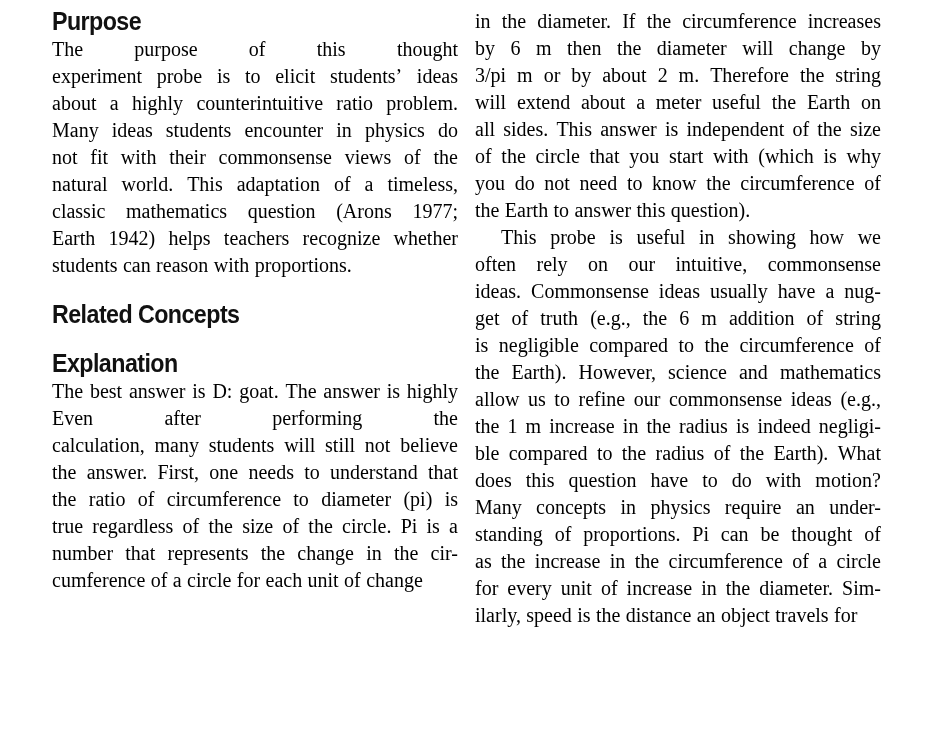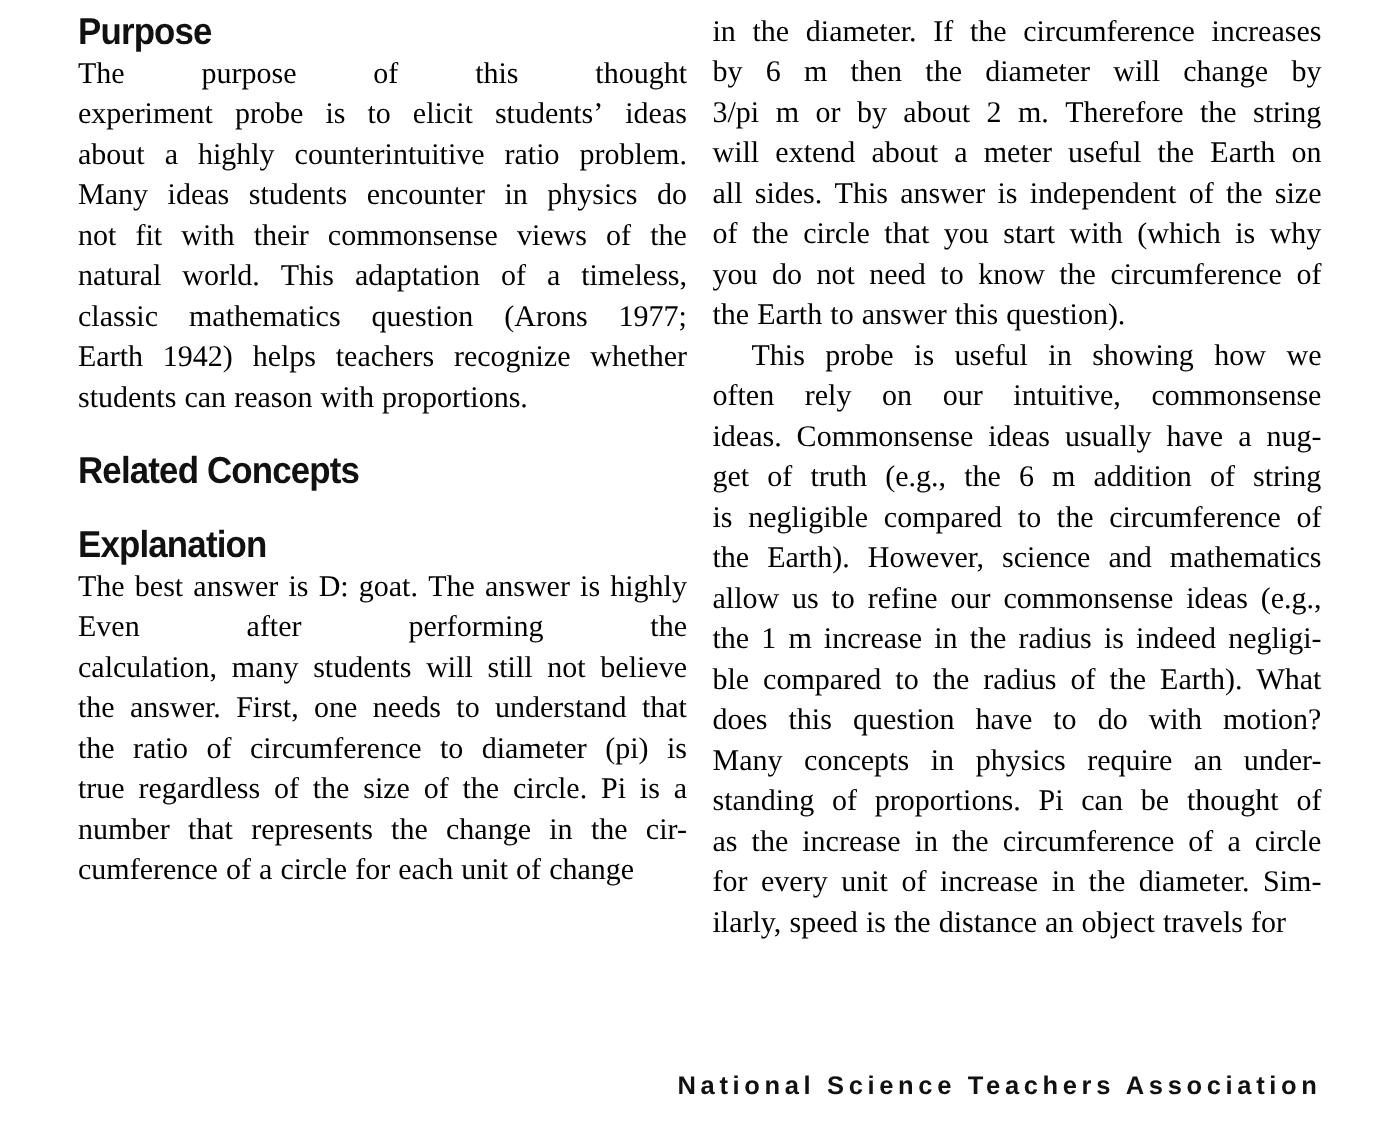--- a/index.html
+++ b/index.html
@@ -524,15 +524,14 @@
             <span class="w">an</span>
             <span class="w">object</span>
             <span class="w">travels</span>
             <span class="w">for</span>
           </div>
         </div>
       </div>
 
   </div>
 
-  <div class="footer">National Science Teachers Association</div>
 
 </div>
 
 </body></html>

